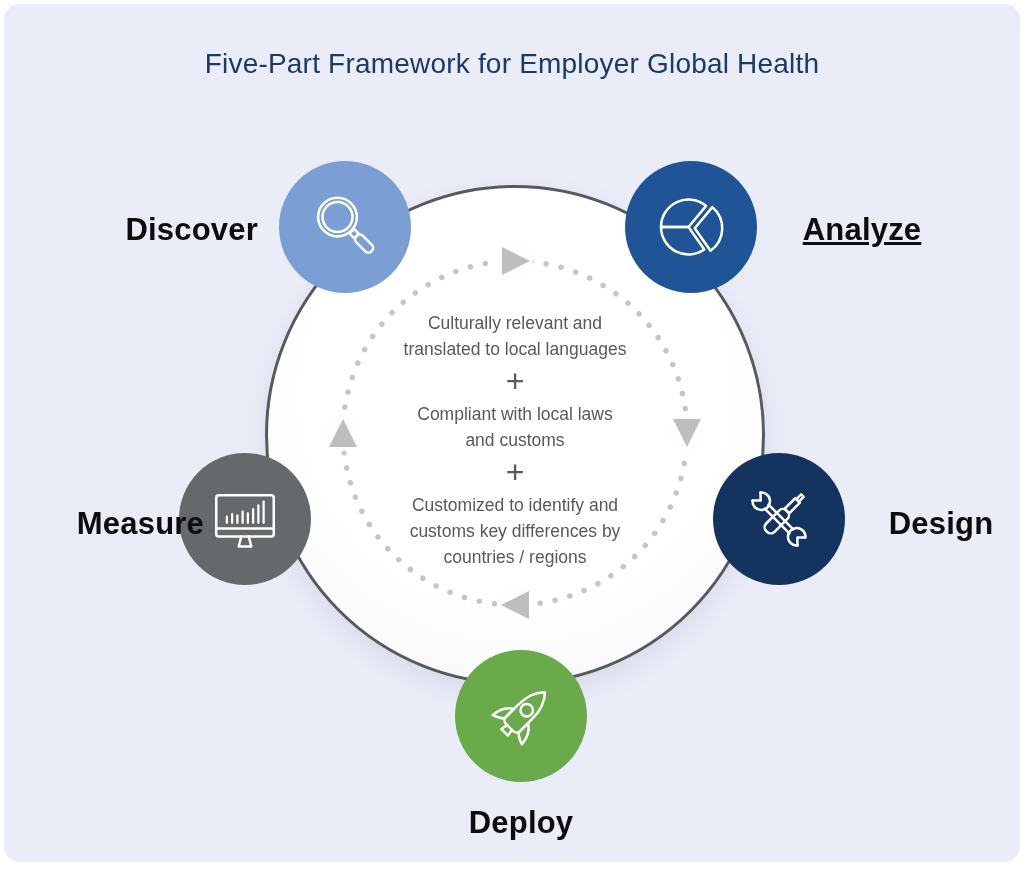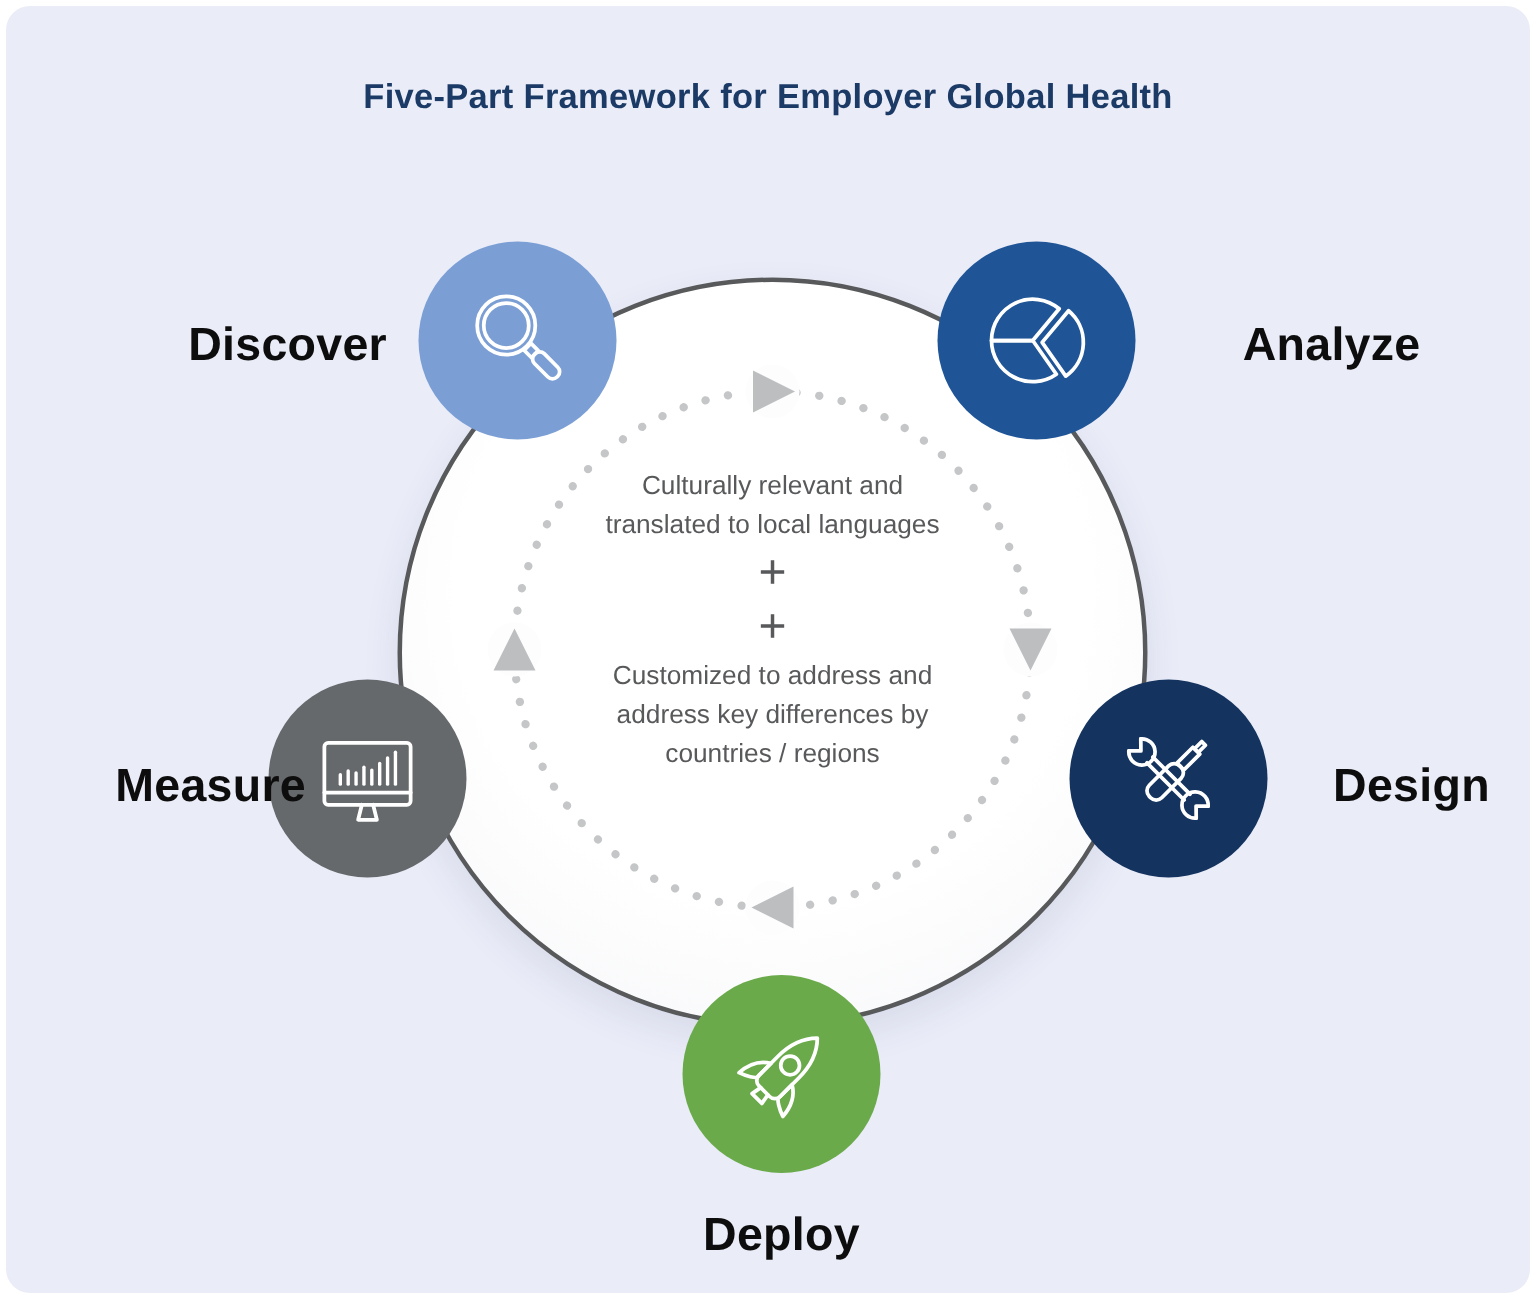--- a/index.html
+++ b/index.html
@@ -1,21 +1,21 @@
 <!DOCTYPE html>
 <html><head>
 <meta charset="utf-8">
 <style>
   html,body{margin:0;padding:0;}
   body{background:#ffffff;font-family:"Liberation Sans",sans-serif;-webkit-font-smoothing:antialiased;}
   .stage{position:relative;width:1024px;height:872px;background:#ffffff;overflow:hidden;}
   .panel{position:absolute;left:4px;top:4px;right:4px;bottom:10px;background:#eaecf8;border-radius:16px;}
 
   .title{position:absolute;top:44px;left:0;width:100%;text-align:center;
-         color:#1b3a66;font-size:23px;font-weight:bold;line-height:40px;letter-spacing:.2px;}
+         color:#1b3a66;font-size:28px;font-weight:normal;line-height:40px;letter-spacing:.2px;}
 
   .main-circle{position:absolute;left:265px;top:185px;width:494px;height:494px;border-radius:50%;
                background:radial-gradient(circle at 50% 42%,#ffffff 55%,#f3f4f7 100%);
                border:3px solid #58595b;box-shadow:0 10px 24px rgba(60,70,110,.10);}
 
   .ring-svg{position:absolute;left:325px;top:243px;width:380px;height:380px;}
 
   .center-text{position:absolute;left:372px;top:310px;width:286px;text-align:center;
                color:#58595b;font-size:17.5px;line-height:26px;}
   .center-text p{margin:0 auto;}
@@ -28,21 +28,21 @@
         display:flex;align-items:center;justify-content:center;}
   .node svg{width:80px;height:80px;display:block;}
   .node-discover{left:279px;top:161px;}
   .node-analyze{left:625px;top:161px;}
   .node-design{left:713px;top:453px;}
   .node-measure{left:179px;top:453px;}
   .node-deploy{left:455px;top:650px;}
 
   .node-label{position:absolute;font-size:31px;font-weight:bold;color:#0d0d0d;letter-spacing:.2px;}
   .label-discover{left:88px;top:212px;width:170px;text-align:right;}
-  .label-analyze{left:777px;top:212px;width:170px;text-align:right;}
+  .label-analyze{left:777px;top:212px;width:170px;text-align:center;text-decoration:underline;}
   .label-design{left:866px;top:506px;width:150px;text-align:center;}
   .label-measure{left:0px;top:506px;width:168px;text-align:right;margin-left:36px;}
   .label-deploy{left:421px;top:795px;width:200px;text-align:center;margin-top:10px;}
 
   .icon-stroke{fill:none;stroke:#ffffff;stroke-width:2;stroke-linecap:round;stroke-linejoin:round;}
 </style>
 </head>
 <body>
 
 <div class="stage">
@@ -63,22 +63,23 @@
     <circle cx="18" cy="190" r="18" fill="#fdfdfe"></circle>
     <polygon points="177,4 177,32 205,18" fill="#bcbec0"></polygon>
     <polygon points="348,176 376,176 362,204" fill="#bcbec0"></polygon>
     <polygon points="204,348 204,376 176,362" fill="#bcbec0"></polygon>
     <polygon points="4,204 32,204 18,176" fill="#bcbec0"></polygon>
   </svg>
 
   <div class="center-text">
     <p class="w1">Culturally relevant and translated to local languages</p>
     <div class="plus">+</div>
+    <p class="w2">Compliant with local laws and customs</p>
     <div class="plus">+</div>
-    <p class="w3">Customized to address and address key differences by countries / regions</p>
+    <p class="w3">Customized to identify and customs key differences by countries / regions</p>
   </div>
 
   <div class="node node-discover" style="background: rgb(123, 159, 212);">
     <svg viewBox="0 0 64 64">
       <g class="icon-stroke">
         <circle cx="26" cy="24" r="15.5"></circle>
         <circle cx="26" cy="24" r="12"></circle>
         <g transform="rotate(-45 37 35)">
           <rect x="34.4" y="35.5" width="5.2" height="5.5"></rect>
           <rect x="33.3" y="41" width="7.4" height="17" rx="3.4"></rect>

